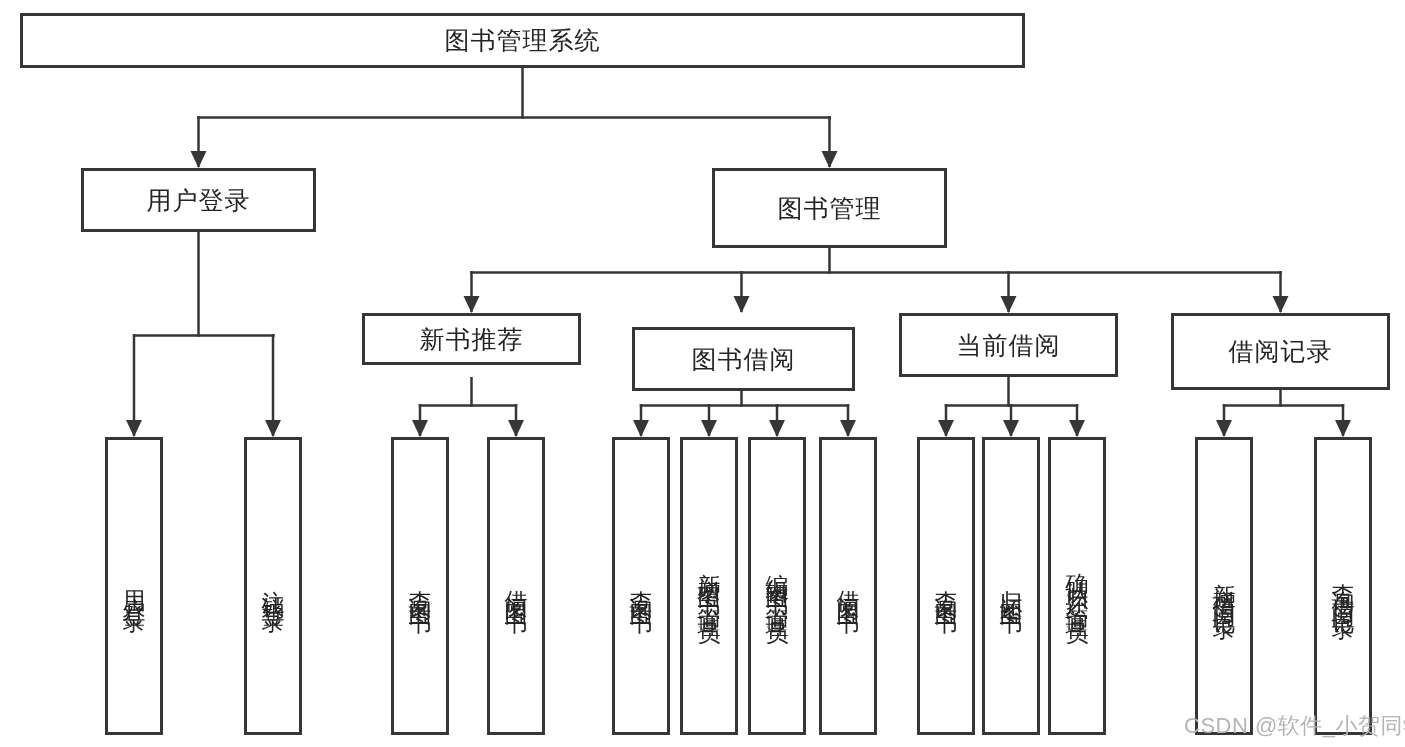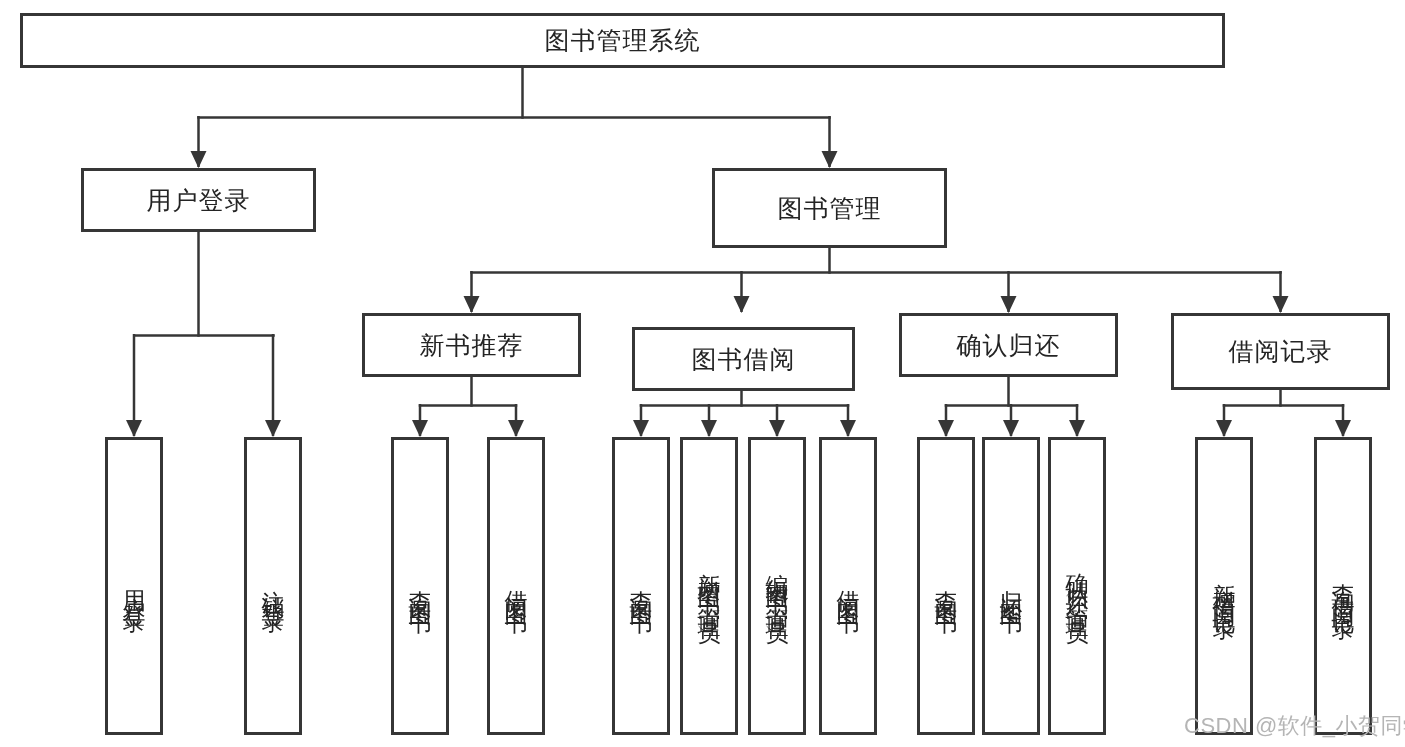--- a/index.html
+++ b/index.html
@@ -71,28 +71,28 @@
       <line x1="777" y1="404" x2="777" y2="436" marker-end="url(#arw)"></line>
       <line x1="848" y1="404" x2="848" y2="436" marker-end="url(#arw)"></line>
       <line x1="946" y1="404" x2="946" y2="436" marker-end="url(#arw)"></line>
       <line x1="1011" y1="404" x2="1011" y2="436" marker-end="url(#arw)"></line>
       <line x1="1077" y1="404" x2="1077" y2="436" marker-end="url(#arw)"></line>
       <line x1="1224" y1="404" x2="1224" y2="436" marker-end="url(#arw)"></line>
       <line x1="1343" y1="404" x2="1343" y2="436" marker-end="url(#arw)"></line>
     </g>
   </svg>
 
-  <div class="n" style="left:20px;top:13px;width:1205px;height:55px">图书管理系统</div>
+  <div class="n" style="left:20px;top:13px;width:1005px;height:55px">图书管理系统</div>
 
   <div class="n" style="left:81px;top:168px;width:235px;height:64px">用户登录</div>
   <div class="n" style="left:712px;top:168px;width:235px;height:80px">图书管理</div>
 
-  <div class="n" style="left:362px;top:313px;width:219px;height:64px">新书推荐</div>
+  <div class="n" style="left:362px;top:313px;width:219px;height:52px">新书推荐</div>
   <div class="n" style="left:632px;top:327px;width:223px;height:64px">图书借阅</div>
-  <div class="n" style="left:899px;top:313px;width:219px;height:64px">确认归还</div>
+  <div class="n" style="left:899px;top:313px;width:219px;height:64px">当前借阅</div>
   <div class="n" style="left:1171px;top:313px;width:219px;height:77px">借阅记录</div>
 
   <div class="n leaf" style="left:105px;top:437px;width:58px;height:298px">用户登录</div>
   <div class="n leaf" style="left:244px;top:437px;width:58px;height:298px">注销登录</div>
   <div class="n leaf" style="left:391px;top:437px;width:58px;height:298px">查询图书</div>
   <div class="n leaf" style="left:487px;top:437px;width:58px;height:298px">借阅图书</div>
   <div class="n leaf" style="left:612px;top:437px;width:58px;height:298px">查询图书</div>
   <div class="n leaf" style="left:680px;top:437px;width:58px;height:298px">新增图书（管理员）</div>
   <div class="n leaf" style="left:748px;top:437px;width:58px;height:298px">编辑图书（管理员）</div>
   <div class="n leaf" style="left:819px;top:437px;width:58px;height:298px">借阅图书</div>

